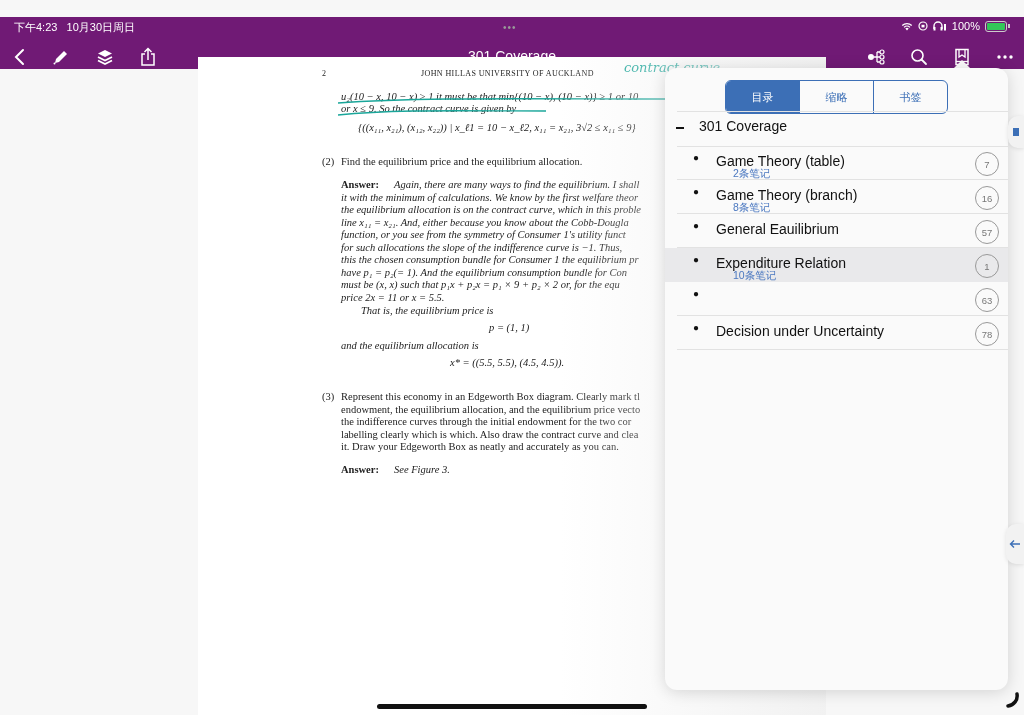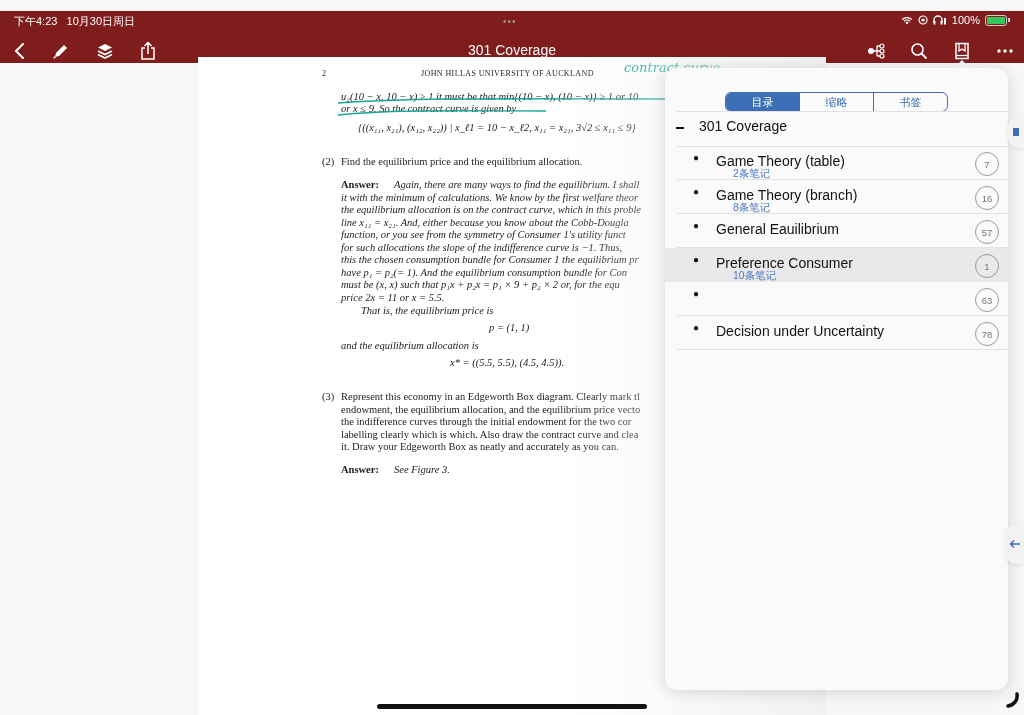--- a/index.html
+++ b/index.html
@@ -1,20 +1,20 @@
 <!DOCTYPE html>
 <html><head>
 <meta charset="utf-8">
 <style>
   * { box-sizing: border-box; margin: 0; padding: 0; }
   html, body { width: 1024px; height: 715px; overflow: hidden; }
   body { position: relative; background: #f7f7f7; font-family: "Liberation Sans", "DejaVu Sans", sans-serif; }
 
   
-  .topbar { position: absolute; left: 0; top: 11px; width: 1024px; height: 52px; background: #7f1d1d; color: #fff; }
+  .topbar { position: absolute; left: 0; top: 17px; width: 1024px; height: 52px; background: #701a75; color: #fff; }
   .status { position: absolute; top: 3px; left: 14px; font-size: 11px; color: #fff; }
   .status-right { position: absolute; top: 3px; right: 14px; font-size: 11px; color: #fff; display: flex; align-items: center; gap: 5px; }
   .dots-top { position: absolute; top: 5px; left: 503px; font-size: 10px; color: #999; letter-spacing: 1px; }
   .battery { display: inline-block; width: 22px; height: 11px; border: 1px solid #ccc; border-radius: 3px; position: relative; padding: 1px; }
   .battery .fill { display: block; width: 100%; height: 100%; background: #33c759; border-radius: 1px; }
   .battery-tip { display: inline-block; width: 2px; height: 4px; background: #ccc; margin-left: -4px; }
   .title { position: absolute; top: 31px; left: 0; width: 1024px; text-align: center; font-size: 14px; color: #fff; pointer-events: none; }
   .tb-icon { position: absolute; top: 29px; width: 22px; height: 22px; display: flex; align-items: center; justify-content: center; color: #fff; }
 
   
@@ -25,21 +25,21 @@
   .doc .abs { position: absolute; white-space: nowrap; }
   .doc i { font-style: italic; }
   .doc b { font-weight: bold; }
   .header-line { font-size: 8px; letter-spacing: .4px; }
   .ink { position: absolute; color: #1aa69a; font-family: "DejaVu Serif", serif; font-style: italic; font-size: 13px; }
 
   
   .panel { position: absolute; left: 665px; top: 68px; width: 343px; height: 622px; background: #fafafa; border-radius: 12px;
            box-shadow: 0 2px 16px rgba(0,0,0,0.15); }
   .panel-arrow { position: absolute; left: 953px; top: 60px; width: 0; height: 0; border-left: 9px solid transparent; border-right: 9px solid transparent; border-bottom: 9px solid #fafafa; }
-  .seg { position: absolute; left: 60px; top: 24px; width: 223px; height: 20px; border: 1px solid #3c6fb6; border-radius: 6px; display: flex; overflow: hidden; }
+  .seg { position: absolute; left: 60px; top: 12px; width: 223px; height: 34px; border: 1px solid #3c6fb6; border-radius: 6px; display: flex; overflow: hidden; }
   .seg div { flex: 1; display: flex; align-items: center; justify-content: center; font-size: 11px; color: #3c6fb6; border-right: 1px solid #3c6fb6; }
   .seg div:last-child { border-right: none; }
   .seg div.active { background: #3c6fb6; color: #fff; }
   .sep-top { position: absolute; left: 12px; right: 0; top: 43px; height: 1px; background: #e2e2e2; }
   .root { position: absolute; left: 0; top: 44px; width: 343px; height: 33px; }
   .root .minus { position: absolute; left: 11px; top: 15px; width: 8px; height: 2px; background: #111; }
   .root .label { position: absolute; left: 34px; top: 6px; font-size: 14px; color: #111; }
   .row { position: absolute; left: 0; width: 343px; height: 34px; }
   .row.sel { background: #e9e9eb; }
   .row .bullet { position: absolute; left: 28px; top: 6px; font-size: 10px; color: #111; }
@@ -217,21 +217,21 @@
     <span class="rsep"></span>
   </div>
   <div class="row" style="top:146px;">
     <span class="bullet">●</span>
     <span class="label">General Eauilibrium</span>
     <span class="badge">57</span>
     <span class="rsep"></span>
   </div>
   <div class="row sel" style="top:180px;">
     <span class="bullet">●</span>
-    <span class="label">Preference Consumer</span>
+    <span class="label">Expenditure Relation</span>
     <span class="notes">10条笔记</span>
     <span class="badge">1</span>
   </div>
   <div class="row" style="top:214px;">
     <span class="bullet">●</span>
     <span class="badge">63</span>
     <span class="rsep"></span>
   </div>
   <div class="row" style="top:248px;">
     <span class="bullet">●</span>

